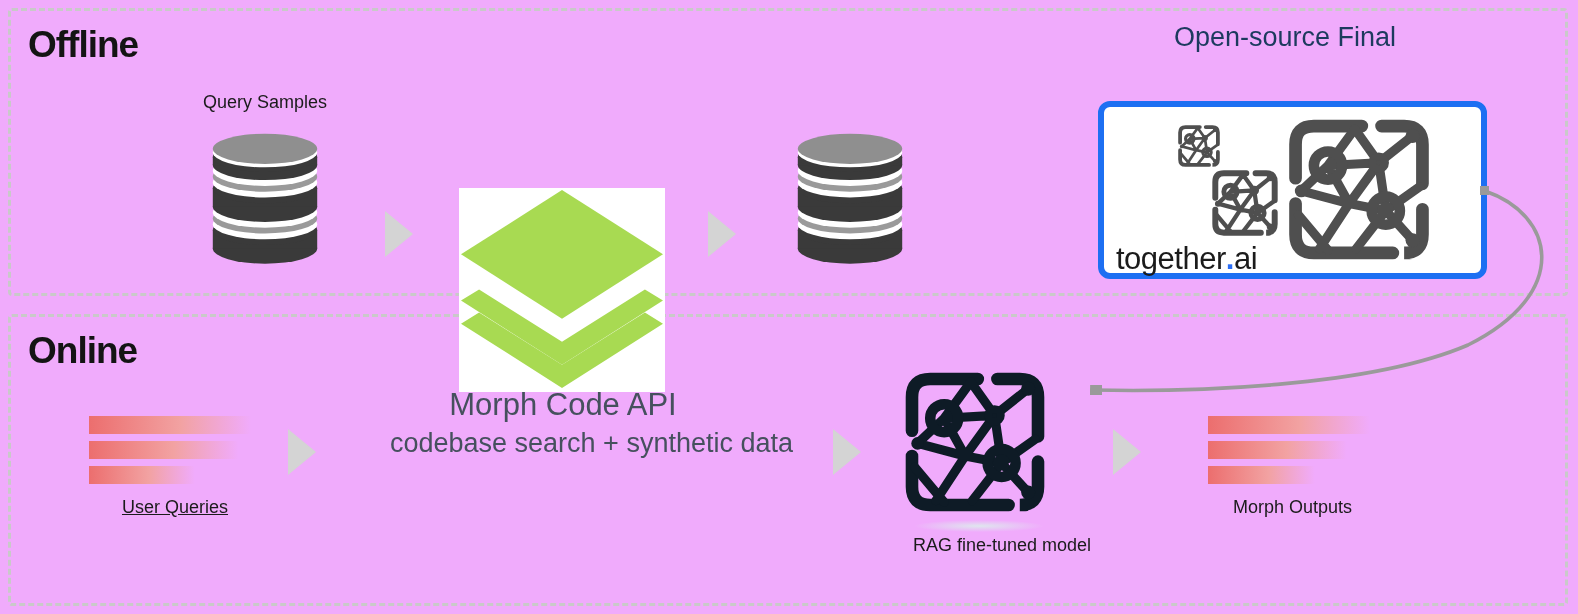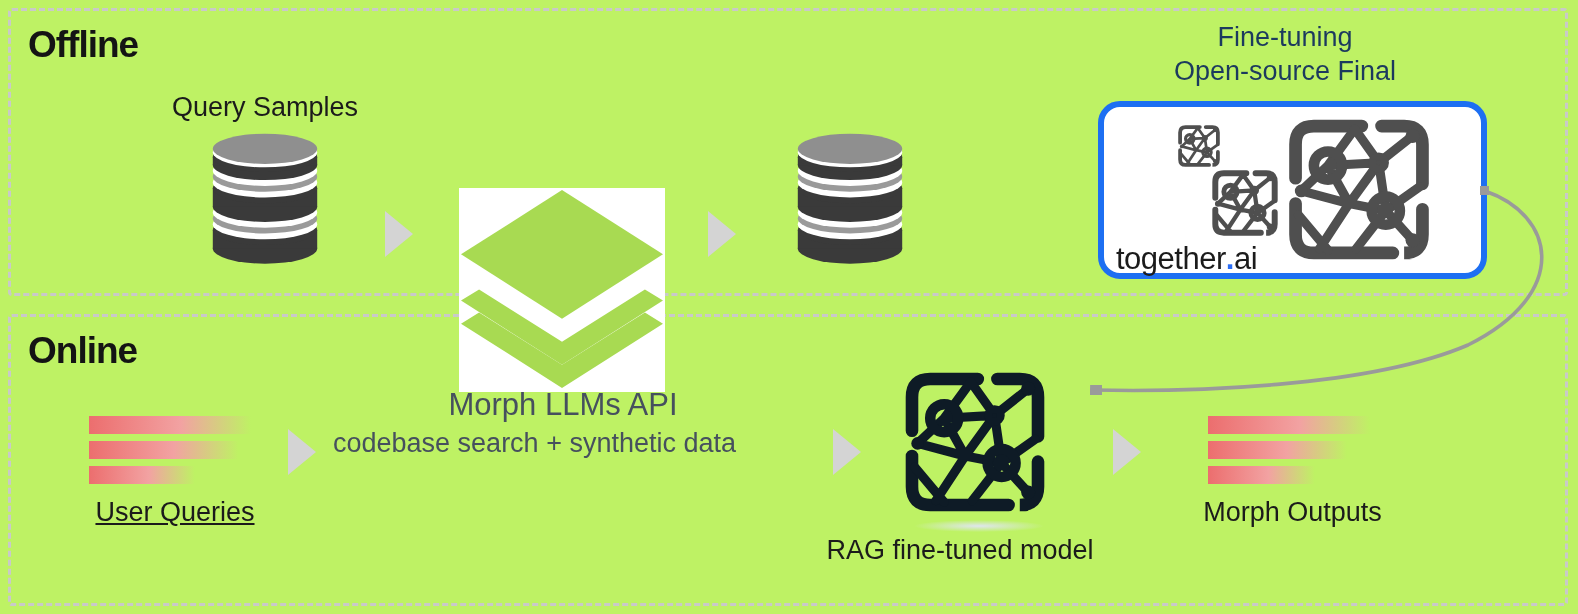--- a/index.html
+++ b/index.html
@@ -1,56 +1,56 @@
 <!DOCTYPE html>
 <html><head>
 <meta charset="utf-8">
 <style>
   html,body{margin:0;padding:0;background:#fff;}
   .canvas{
-    position:relative;width:1578px;height:614px;background:#bef264;
+    position:relative;width:1578px;height:614px;background:#f0abfc;
     font-family:"Liberation Sans",sans-serif;overflow:hidden;
   }
   .dashed-box{position:absolute;border:3px dashed #c9c9c9;border-radius:4px;background:transparent;}
   .offline-box{left:8px;top:8px;width:1554px;height:282px;}
   .online-box{left:8px;top:314px;width:1554px;height:286px;}
   .section-title{position:absolute;font-size:37px;font-weight:700;color:#141414;letter-spacing:-1px;}
   #offline-title{left:28px;top:24px;}
   #online-title{left:28px;top:330px;}
-  .node-label{position:absolute;font-size:27px;color:#1b1b1b;text-align:center;white-space:nowrap;}
+  .node-label{position:absolute;font-size:18px;color:#1b1b1b;text-align:center;white-space:nowrap;}
   #query-label{left:140px;top:92px;width:250px;}
   #training-label{left:725px;top:92px;width:250px;}
   #user-label{left:60px;top:497px;width:230px;text-decoration:underline;}
   #final-label{left:1175px;top:497px;width:235px;}
-  #rag-label{left:810px;top:535px;width:300px;}
+  #rag-label{left:852px;top:535px;width:300px;}
   .abs{position:absolute;}
   .tri{width:0;height:0;border-top:23px solid transparent;border-bottom:23px solid transparent;
        border-left:28px solid #d4d4d4;position:absolute;}
   #arrow1{left:385px;top:211px;}
   #arrow2{left:708px;top:211px;}
   #arrow3{left:288px;top:429px;}
   #arrow4{left:833px;top:429px;}
   #arrow5{left:1113px;top:429px;}
   
   #ft-caption{position:absolute;left:1130px;top:20px;width:310px;text-align:center;
     font-size:27px;font-weight:500;color:#1c3a5e;line-height:34px;}
   
   #together-box{position:absolute;left:1098px;top:101px;width:377px;height:166px;
-    border:6px solid #1d6ff2;border-radius:22px;background:#fff;}
+    border:6px solid #1d6ff2;border-radius:12px;background:#fff;}
   #together-box .net{position:absolute;color:#4f4f4f;}
   #net-small{left:72px;top:18px;width:46px;height:42px;}
   #net-medium{left:106px;top:63px;width:70px;height:66px;}
   #net-large{left:184px;top:12px;width:142px;height:141px;}
   #together-logo{position:absolute;left:12px;top:134px;font-size:31px;color:#1b1b1b;
     letter-spacing:-0.5px;white-space:nowrap;}
   #together-logo .dot{color:#2a6df5;font-weight:700;}
   
   #morph-title{position:absolute;left:390px;top:387px;width:346px;text-align:center;
     font-size:31px;color:#46505e;white-space:nowrap;}
-  #morph-sub{position:absolute;left:333px;top:428px;width:460px;text-align:left;
+  #morph-sub{position:absolute;left:333px;top:428px;width:460px;text-align:right;
     font-size:27px;color:#46505e;white-space:nowrap;}
   
   .bars{position:absolute;}
   .bar{height:18px;margin-bottom:7px;
     background:linear-gradient(90deg,#ec6e6e 0%,#f2a2a2 55%,rgba(255,255,255,0) 97%);}
   #user-bars{left:89px;top:416px;}
   #final-bars{left:1208px;top:416px;}
   
   #rag-icon{position:absolute;left:905px;top:372px;width:140px;height:140px;color:#0e1b26;}
   #rag-shadow{position:absolute;left:915px;top:520px;width:128px;height:12px;border-radius:50%;
@@ -127,21 +127,20 @@
     <polygon points="102.5,176 20,124 2,135 102.5,199 203,135 185,124" fill="#a8da52"></polygon>
   </svg>
 
   <div class="tri" id="arrow2"></div>
 
   <svg class="abs" style="left:792px;top:132px" width="116" height="138" viewBox="0 0 100 118">
       <use href="#dbicon"></use>
     </svg>
 
   <div id="ft-caption">
-    <div>Fine-tuning</div>
     <div>Open-source Final</div>
   </div>
 
   <div id="together-box">
     <svg class="net" id="net-small" viewBox="0 0 100 100">
         <use href="#neticon"></use>
       </svg>
     <svg class="net" id="net-medium" viewBox="0 0 100 100">
         <use href="#neticon"></use>
       </svg>
@@ -163,21 +162,21 @@
 
   <div class="bars" id="user-bars">
     <div class="bar" style="width:167px"></div>
     <div class="bar" style="width:154px"></div>
     <div class="bar" style="width:109px"></div>
   </div>
   <div class="node-label" id="user-label">User Queries</div>
 
   <div class="tri" id="arrow3"></div>
 
-  <div id="morph-title">Morph LLMs API</div>
+  <div id="morph-title">Morph Code API</div>
   <div id="morph-sub">codebase search + synthetic data</div>
 
   <div class="tri" id="arrow4"></div>
 
   <svg id="rag-icon" viewBox="0 0 100 100">
       <use href="#neticon"></use>
     </svg>
   <div id="rag-shadow"></div>
   <div class="node-label" id="rag-label">RAG fine-tuned model</div>
 

